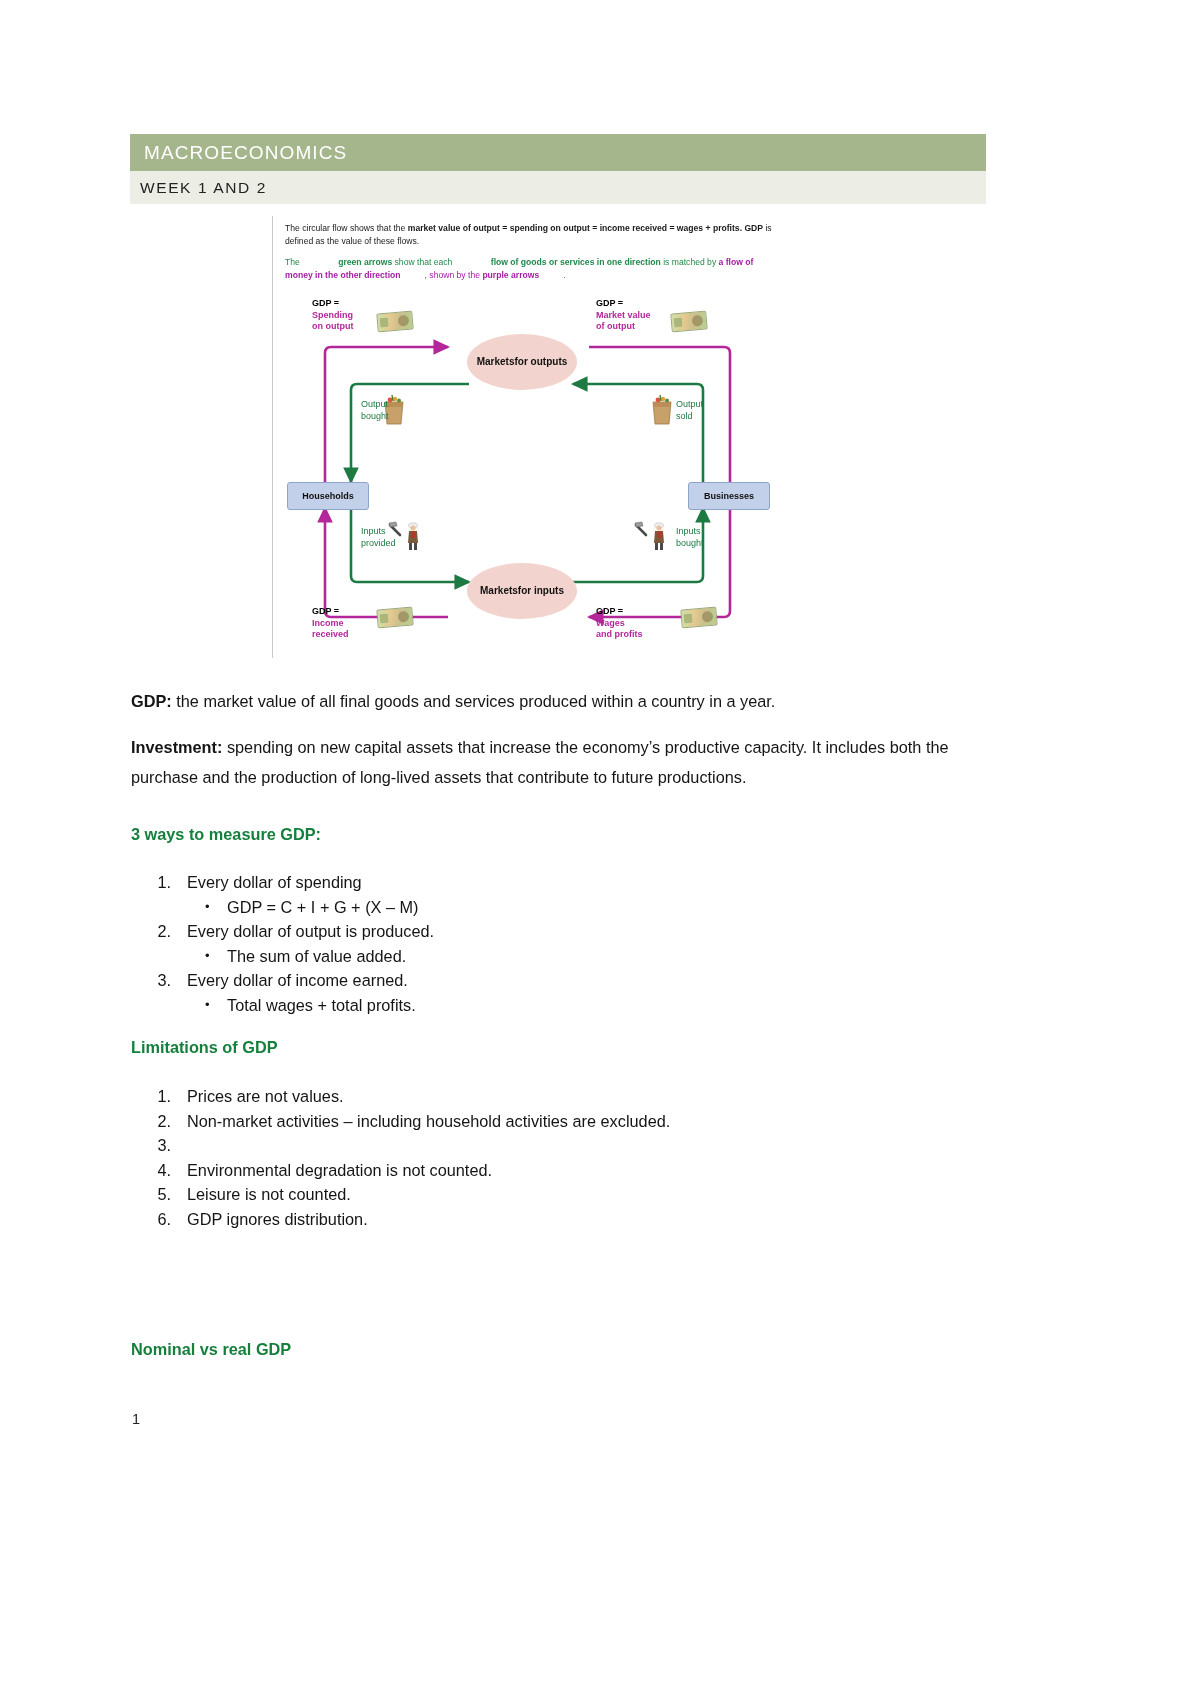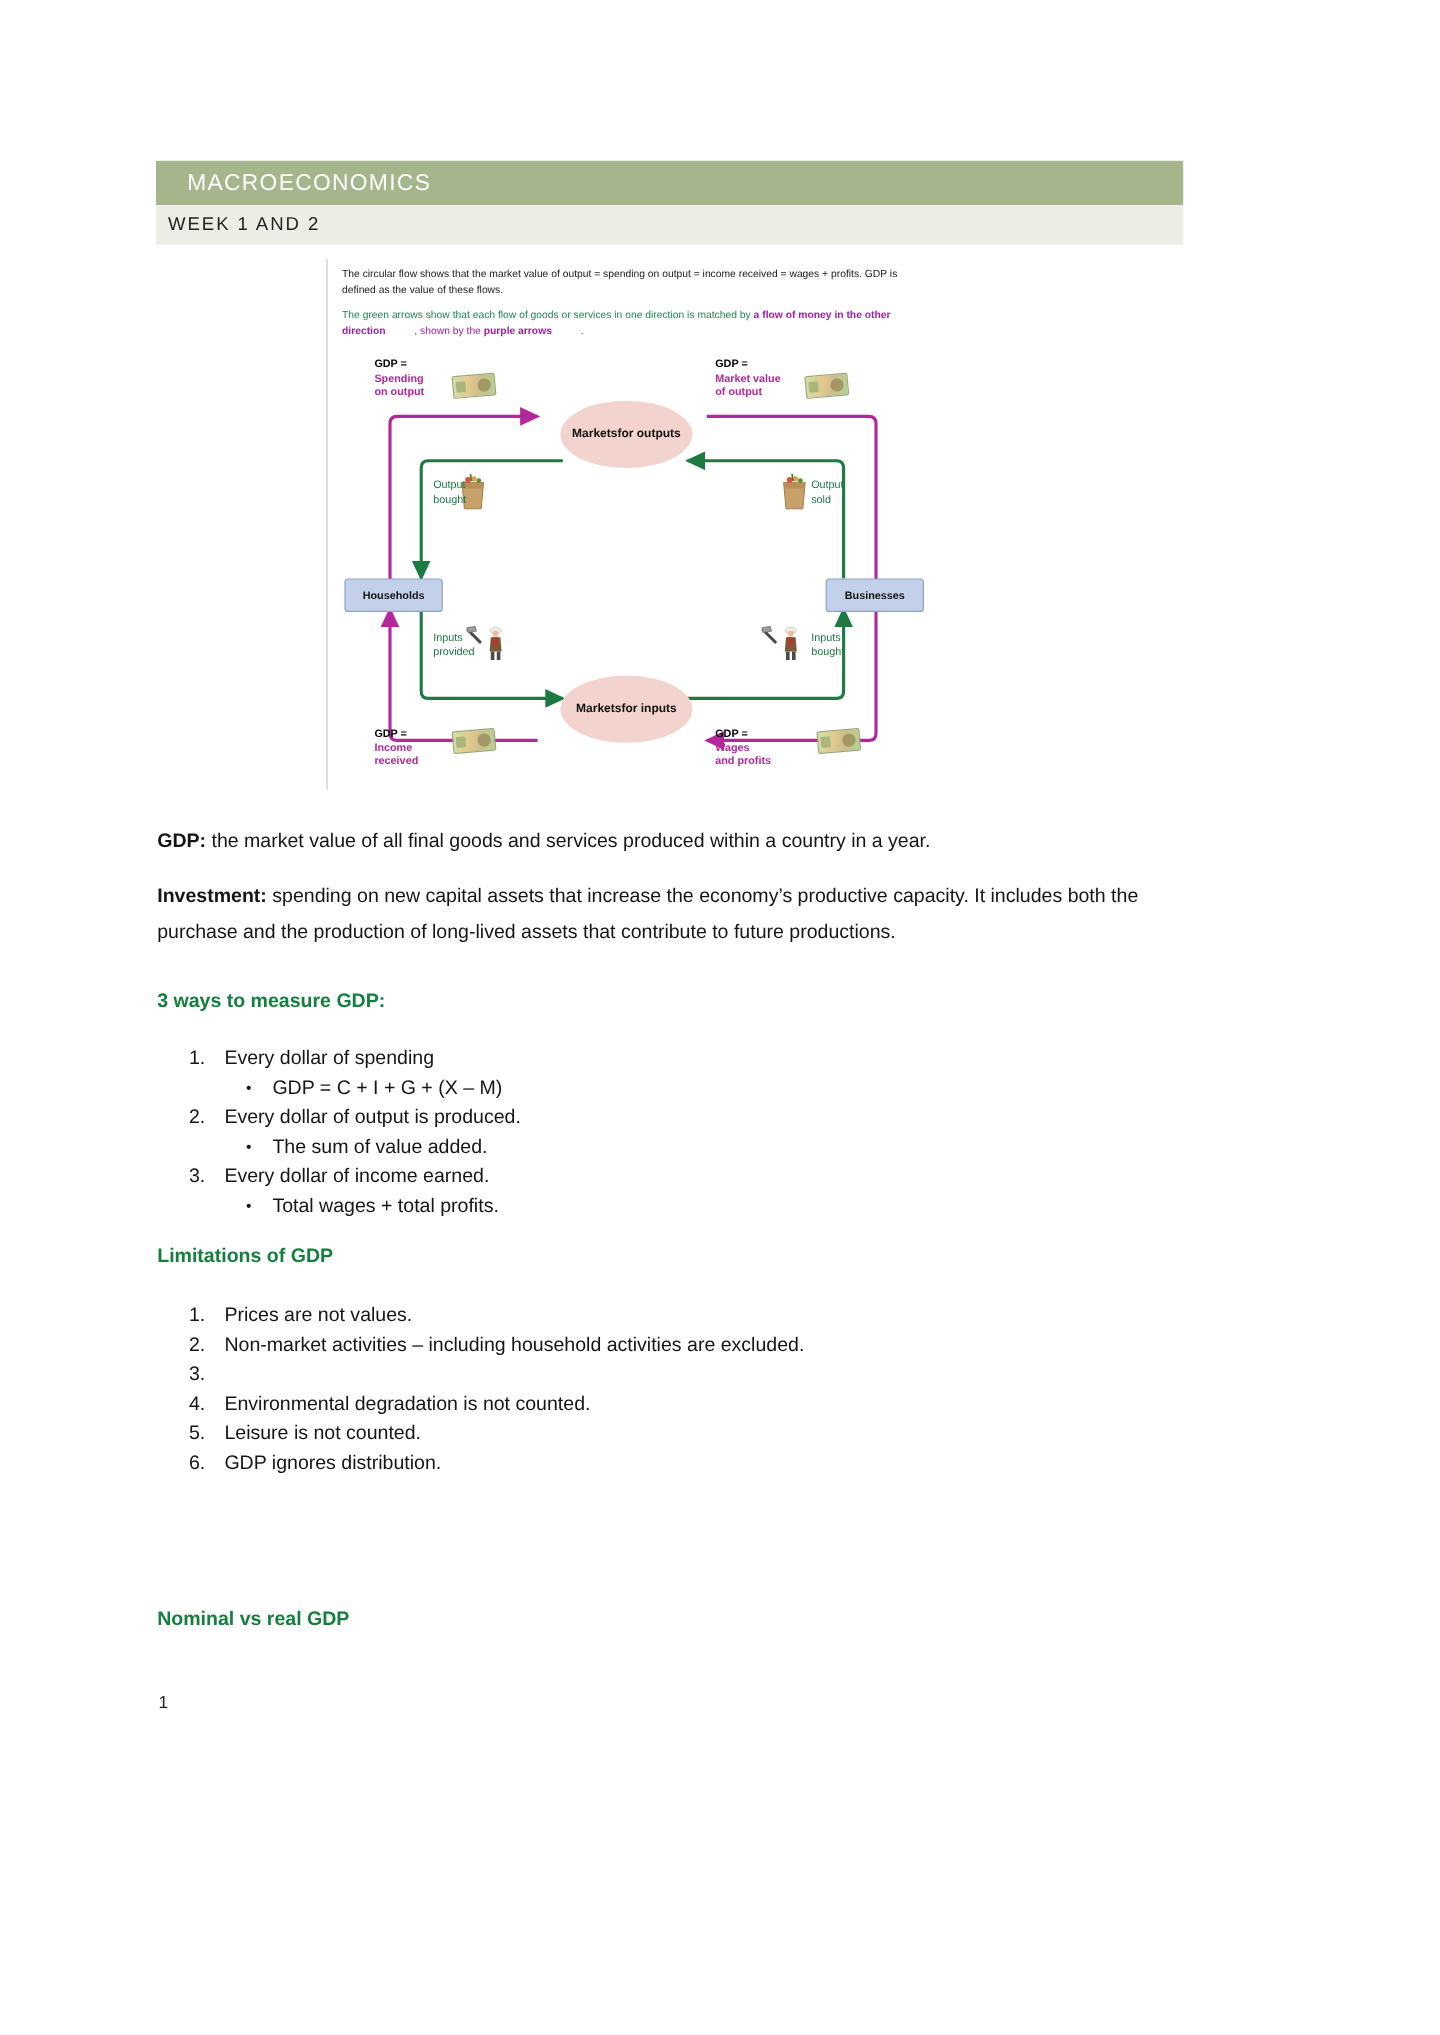--- a/index.html
+++ b/index.html
@@ -29,21 +29,21 @@
     width: 856px;
     height: 37px;
     background: #a6b68c;
     display: flex;
     align-items: center;
   }
   .title-band-text {
     color: #ffffff;
     font-size: 19px;
     letter-spacing: 1.1px;
-    padding-left: 26px;
+    padding-left: 14px;
     font-weight: 400;
   }
   .subtitle-band {
     position: absolute;
     left: 130px;
     top: 171px;
     width: 856px;
     height: 33px;
     background: #eceee6;
     display: flex;
@@ -70,22 +70,22 @@
   .fig-caption {
     position: absolute;
     left: 12px;
     top: 6px;
     width: 492px;
     font-size: 8.6px;
     line-height: 12.6px;
     color: #1a1a1a;
     font-family: "Liberation Sans", sans-serif;
   }
-  .fig-caption b { font-weight: 400; }
-  .cap-green { color: #22894c; font-weight: 400; }
+  .fig-caption b { font-weight: 700; }
+  .cap-green { color: #22894c; font-weight: 700; margin-left: 36px; }
   .cap-green-plain { color: #22894c; }
   .cap-purple { color: #a51da5; font-weight: 700; }
   .cap-purple-plain { color: #a51da5; margin-left: 24px; }
 
   .fig-svg {
     position: absolute;
     left: 0;
     top: 0;
     width: 514px;
     height: 442px;

